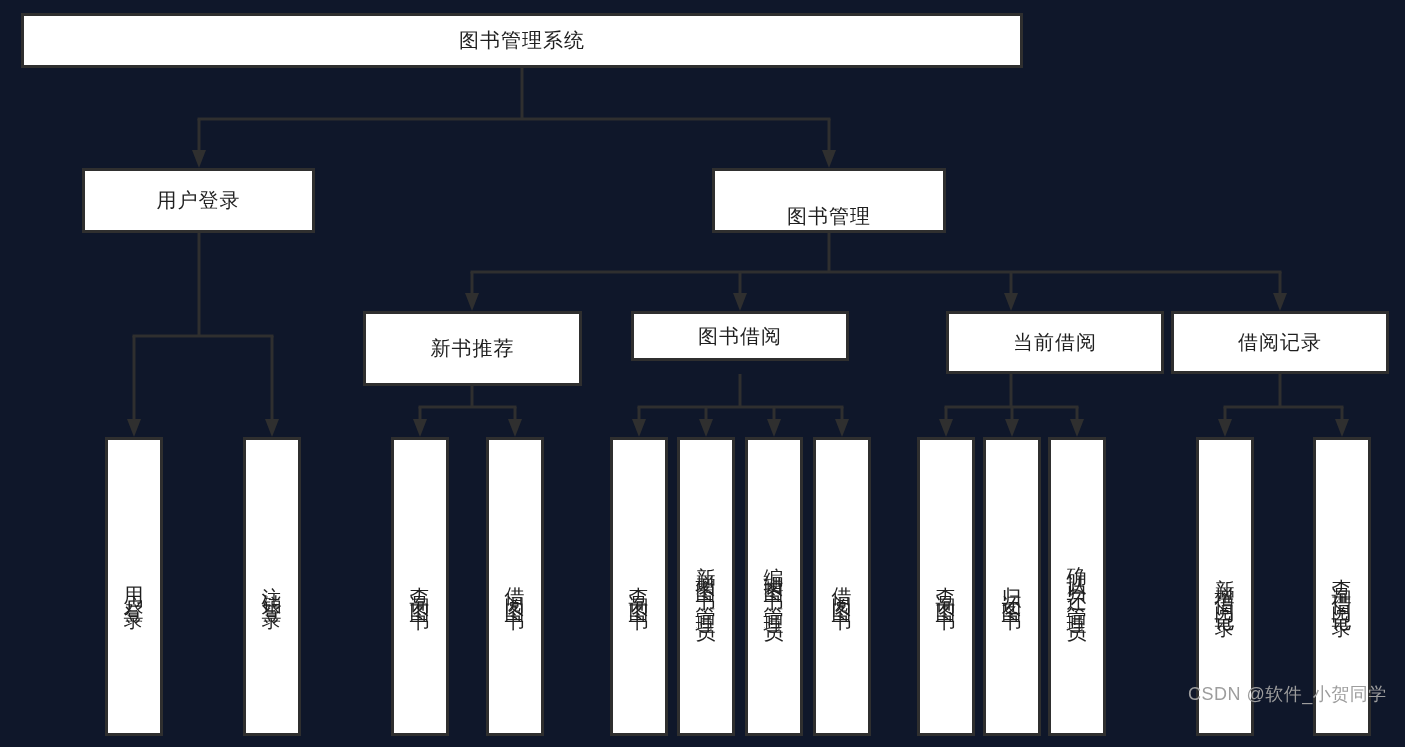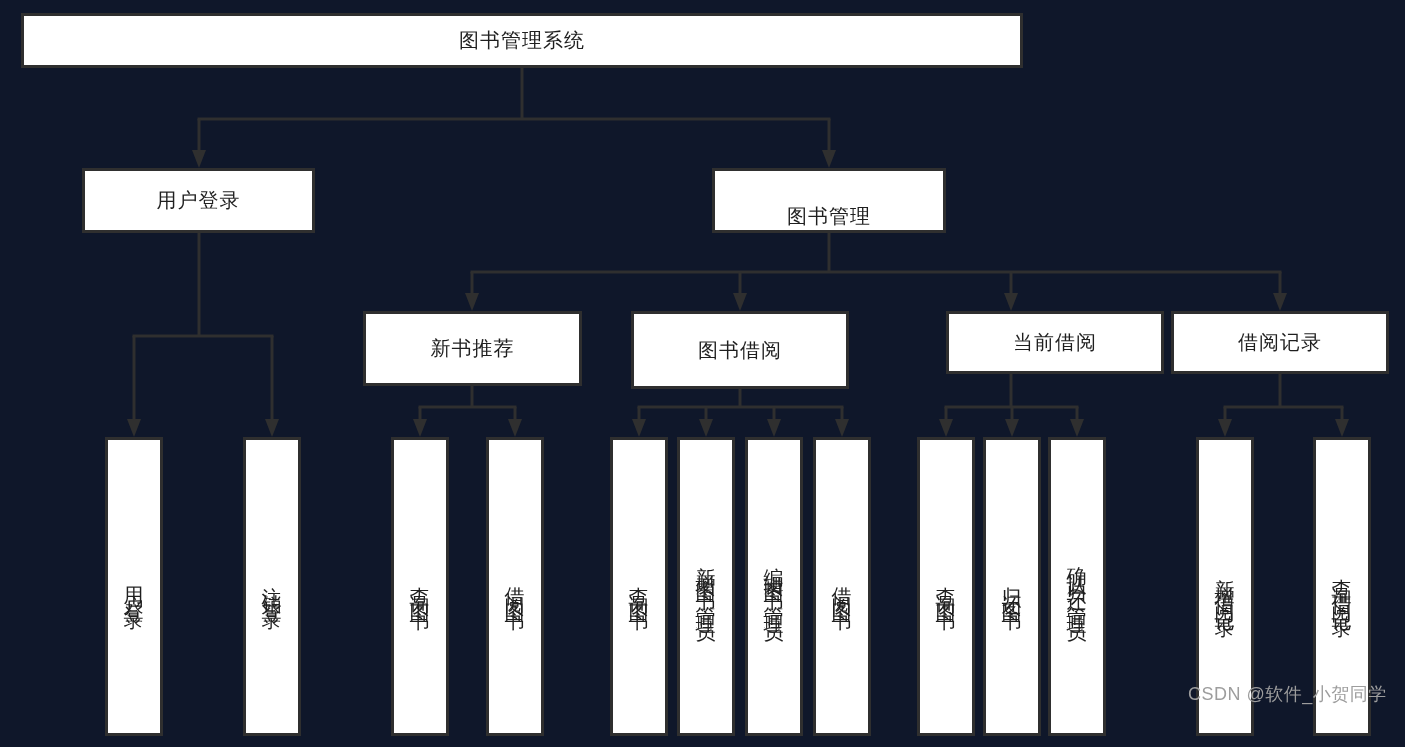--- a/index.html
+++ b/index.html
@@ -141,21 +141,21 @@
   <div class="box" style="left:82px; top:168px; width:233px; height:65px;">
     <span>用户登录</span>
   </div>
   <div class="box" style="left:712px; top:168px; width:234px; height:65px;align-items:flex-end;">
     <span>图书管理</span>
   </div>
 
   <div class="box" style="left:363px; top:311px; width:219px; height:75px;">
     <span>新书推荐</span>
   </div>
-  <div class="box" style="left:631px; top:311px; width:218px; height:78px;">
+  <div class="box" style="left:631px; top:311px; width:218px; height:50px;">
     <span>图书借阅</span>
   </div>
   <div class="box" style="left:946px; top:311px; width:218px; height:63px;font-family:Liberation Serif, serif;">
     <span>当前借阅</span>
   </div>
   <div class="box" style="left:1171px; top:311px; width:218px; height:63px;">
     <span>借阅记录</span>
   </div>
 
   <div class="leaf" style="left:105px;">

